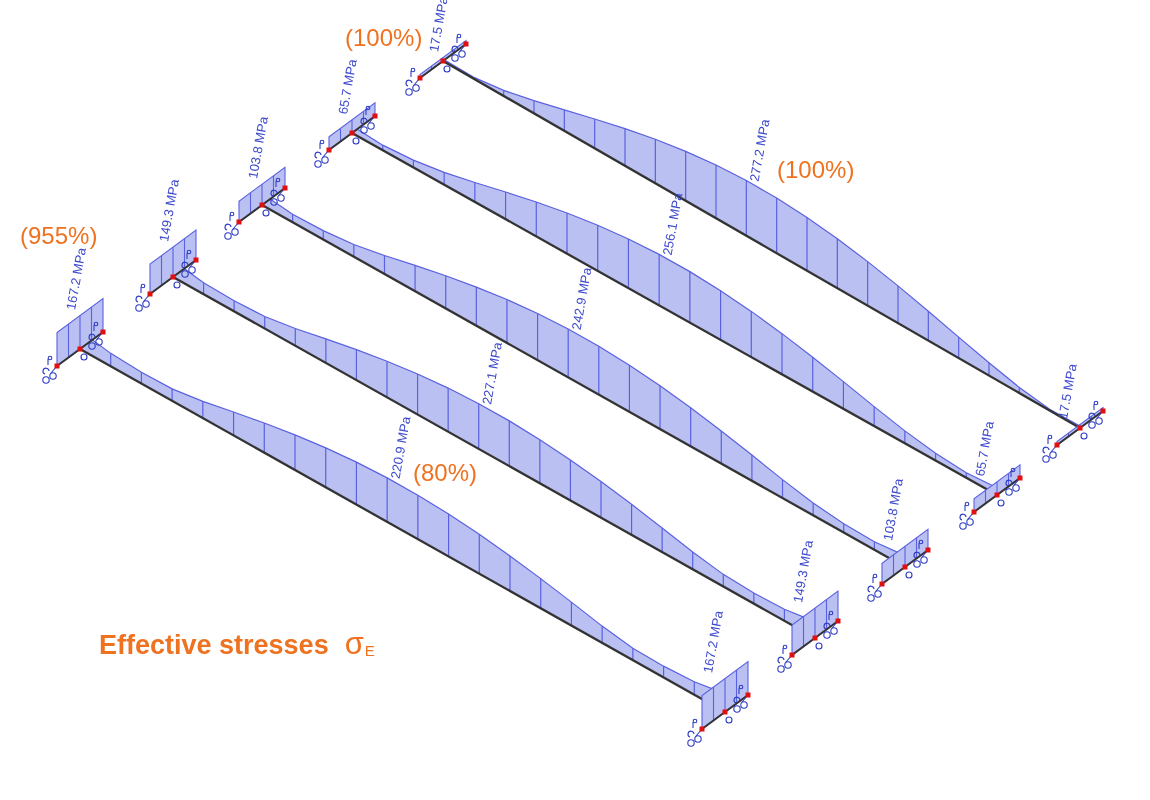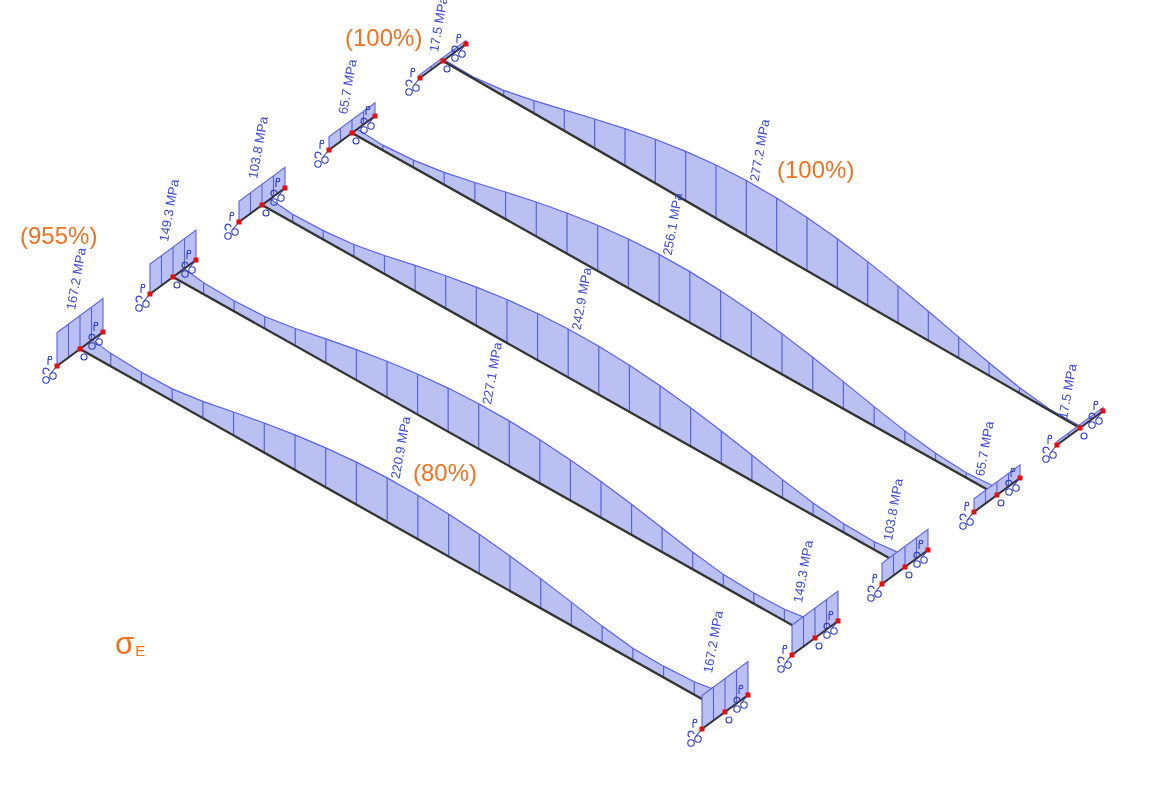--- a/index.html
+++ b/index.html
@@ -417,16 +417,17 @@
         <text transform="translate(712 673.56) rotate(-80)" font-size="13" fill="#3d49cc" font-family="&quot;Liberation Sans&quot;, sans-serif">167.2 MPa</text>
         <text transform="translate(399.5 479.32) rotate(-80)" font-size="13" fill="#3d49cc" font-family="&quot;Liberation Sans&quot;, sans-serif">220.9 MPa</text>
       </g>
       <text x="345" y="46" font-size="24" fill="#ee7220" font-family="&quot;Liberation Sans&quot;, sans-serif">(100%)</text>
       <text x="777" y="178" font-size="24" fill="#ee7220" font-family="&quot;Liberation Sans&quot;, sans-serif">(100%)</text>
       <text x="20" y="244" font-size="24" fill="#ee7220" font-family="&quot;Liberation Sans&quot;, sans-serif">(955%)</text>
       <text x="413" y="481" font-size="24" fill="#ee7220" font-family="&quot;Liberation Sans&quot;, sans-serif">(80%)</text>
     </svg>
 
   <div id="title-block">
+    <span id="title-text">Effective stresses</span>
     <span id="title-symbol">σ</span>
     <span id="title-sub">E</span>
   </div>
 </div>
 
 </body></html>

